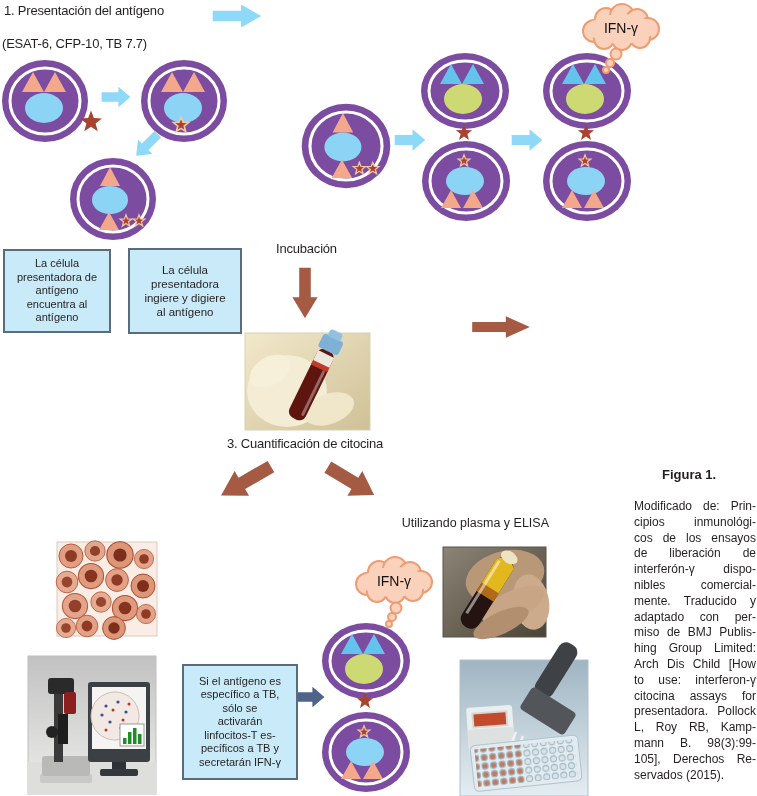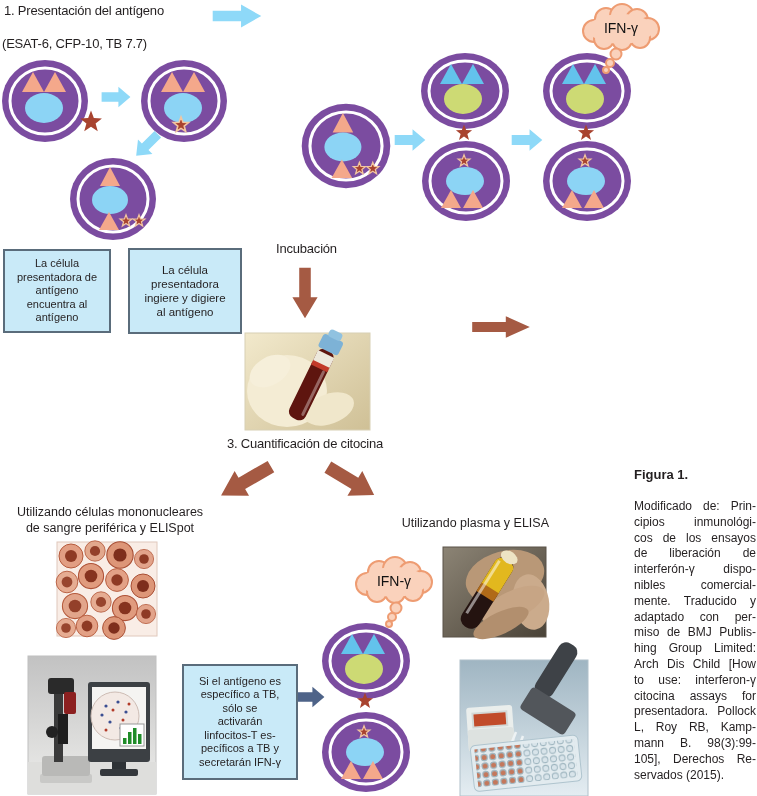--- a/index.html
+++ b/index.html
@@ -4,21 +4,21 @@
 <style>
   html,body{margin:0;padding:0;background:#fff;}
   .canvas{position:relative;width:757px;height:796px;background:#fff;overflow:hidden;
           font-family:"Liberation Sans",sans-serif;color:var(--textcolor,#231F20);}
   .abs{position:absolute;}
   .title{font-size:13px;letter-spacing:-0.2px;white-space:nowrap;text-align:right;}
   .infobox{background:var(--boxfill);border:2px solid var(--boxborder);
            display:flex;align-items:center;justify-content:center;text-align:center;
            white-space:pre-line;line-height:1.22;}
   .branch-label{text-align:center;white-space:pre-line;font-size:12.5px;line-height:1.25;}
-  .fig-title{font-weight:bold;font-size:13px;}
+  .fig-title{font-weight:bold;font-size:13px;margin-left:28px;}
   .caption{font-size:12px;line-height:15.8px;}
   .cap-line{text-align:justify;text-align-last:justify;}
   .cap-line:last-child{text-align-last:left;}
   
   .f-purple{fill:var(--purple);}
   .f-salmon{fill:var(--salmon);}
   .f-tblue{fill:var(--triblue);}
   .f-nblue{fill:var(--nucblue);}
   .f-ngreen{fill:var(--nucgreen);}
   .f-star{fill:var(--star);}
@@ -337,22 +337,20 @@
 ingiere y digiere
 al antígeno</div>
   <div class="abs infobox" style="left:182px;top:664px;width:112px;height:112px;font-size:11px">Si el antígeno es
 específico a TB,
 sólo se
 activarán
 linfocitos-T es-
 pecíficos a TB y
 secretarán IFN-γ</div>
 
-  <div class="abs branch-label" style="left:2px;top:505px;width:216px">Utilizando células mononucleares
-de sangre periférica y ELISpot</div>
   <div class="abs branch-label" style="left:389px;top:516px;width:160px;text-align:right;white-space:nowrap">Utilizando plasma y ELISA</div>
 
   <div class="abs fig-title" style="left:634px;top:467px">Figura 1.</div>
   <div class="abs caption" style="left:634px;top:499px;width:122px">
       <div class="cap-line">Modificado de: Prin-</div>
       <div class="cap-line">cipios inmunológi-</div>
       <div class="cap-line">cos de los ensayos</div>
       <div class="cap-line">de liberación de</div>
       <div class="cap-line">interferón-γ dispo-</div>
       <div class="cap-line">nibles comercial-</div>

